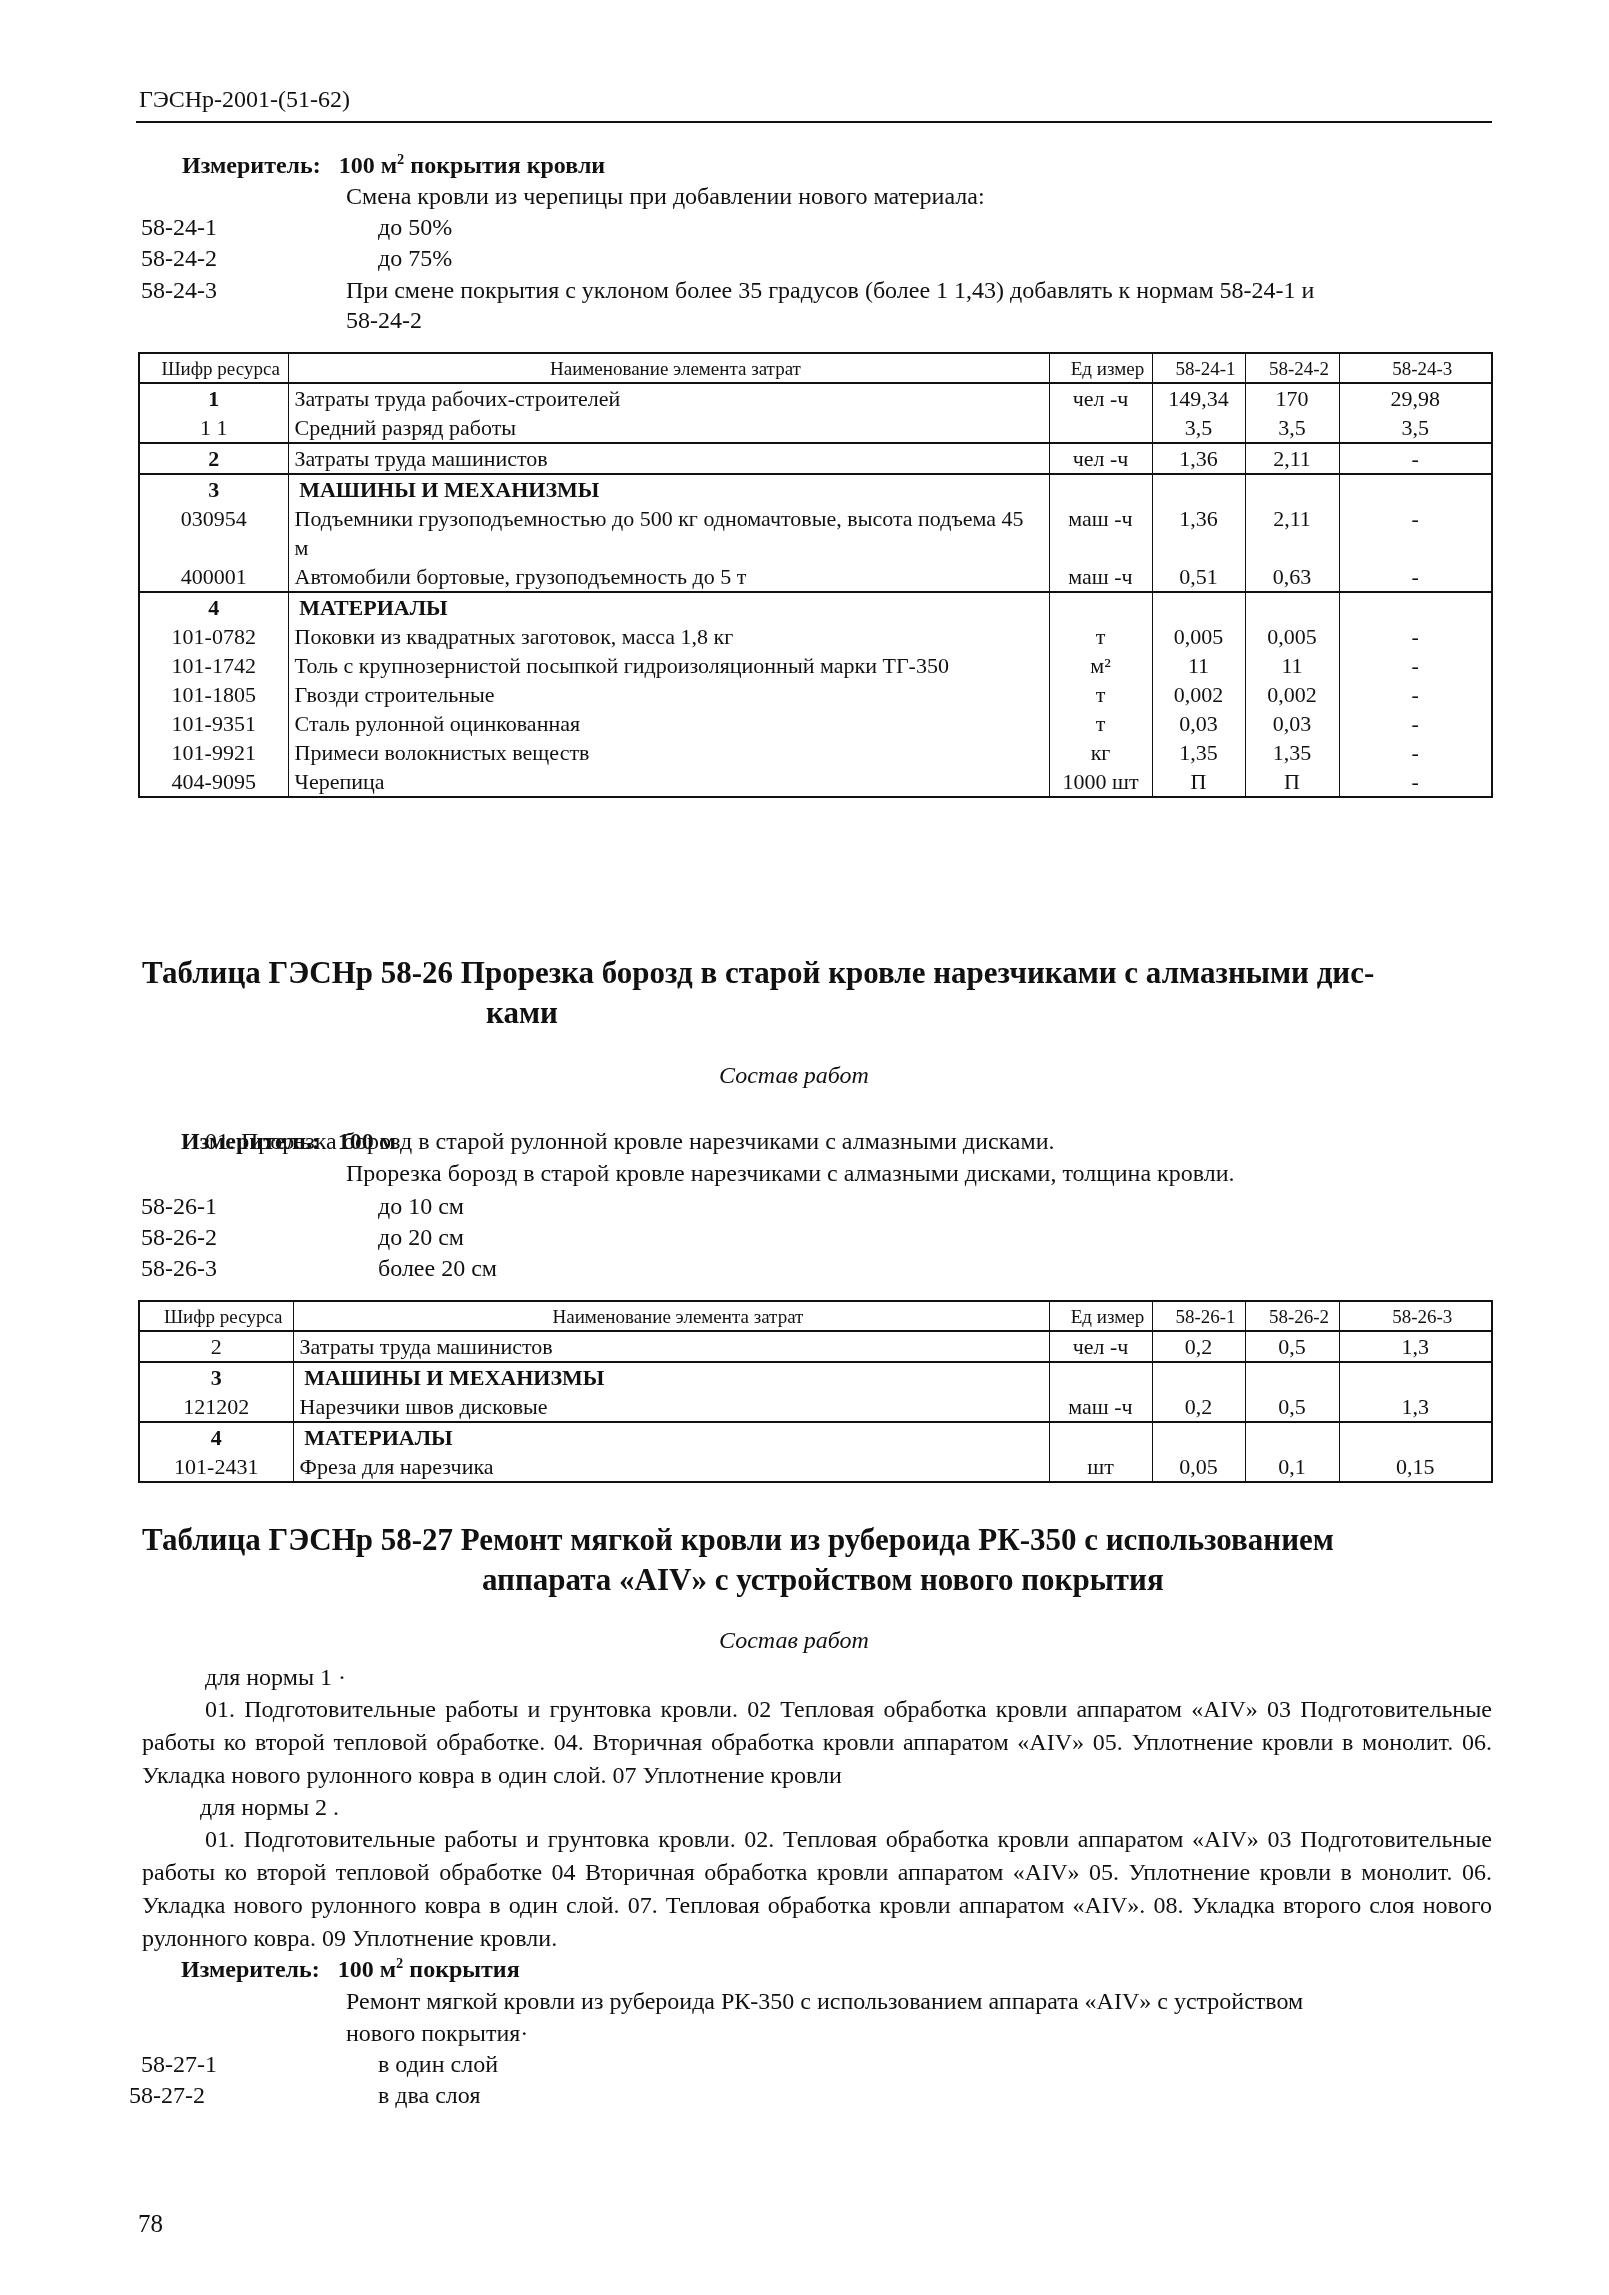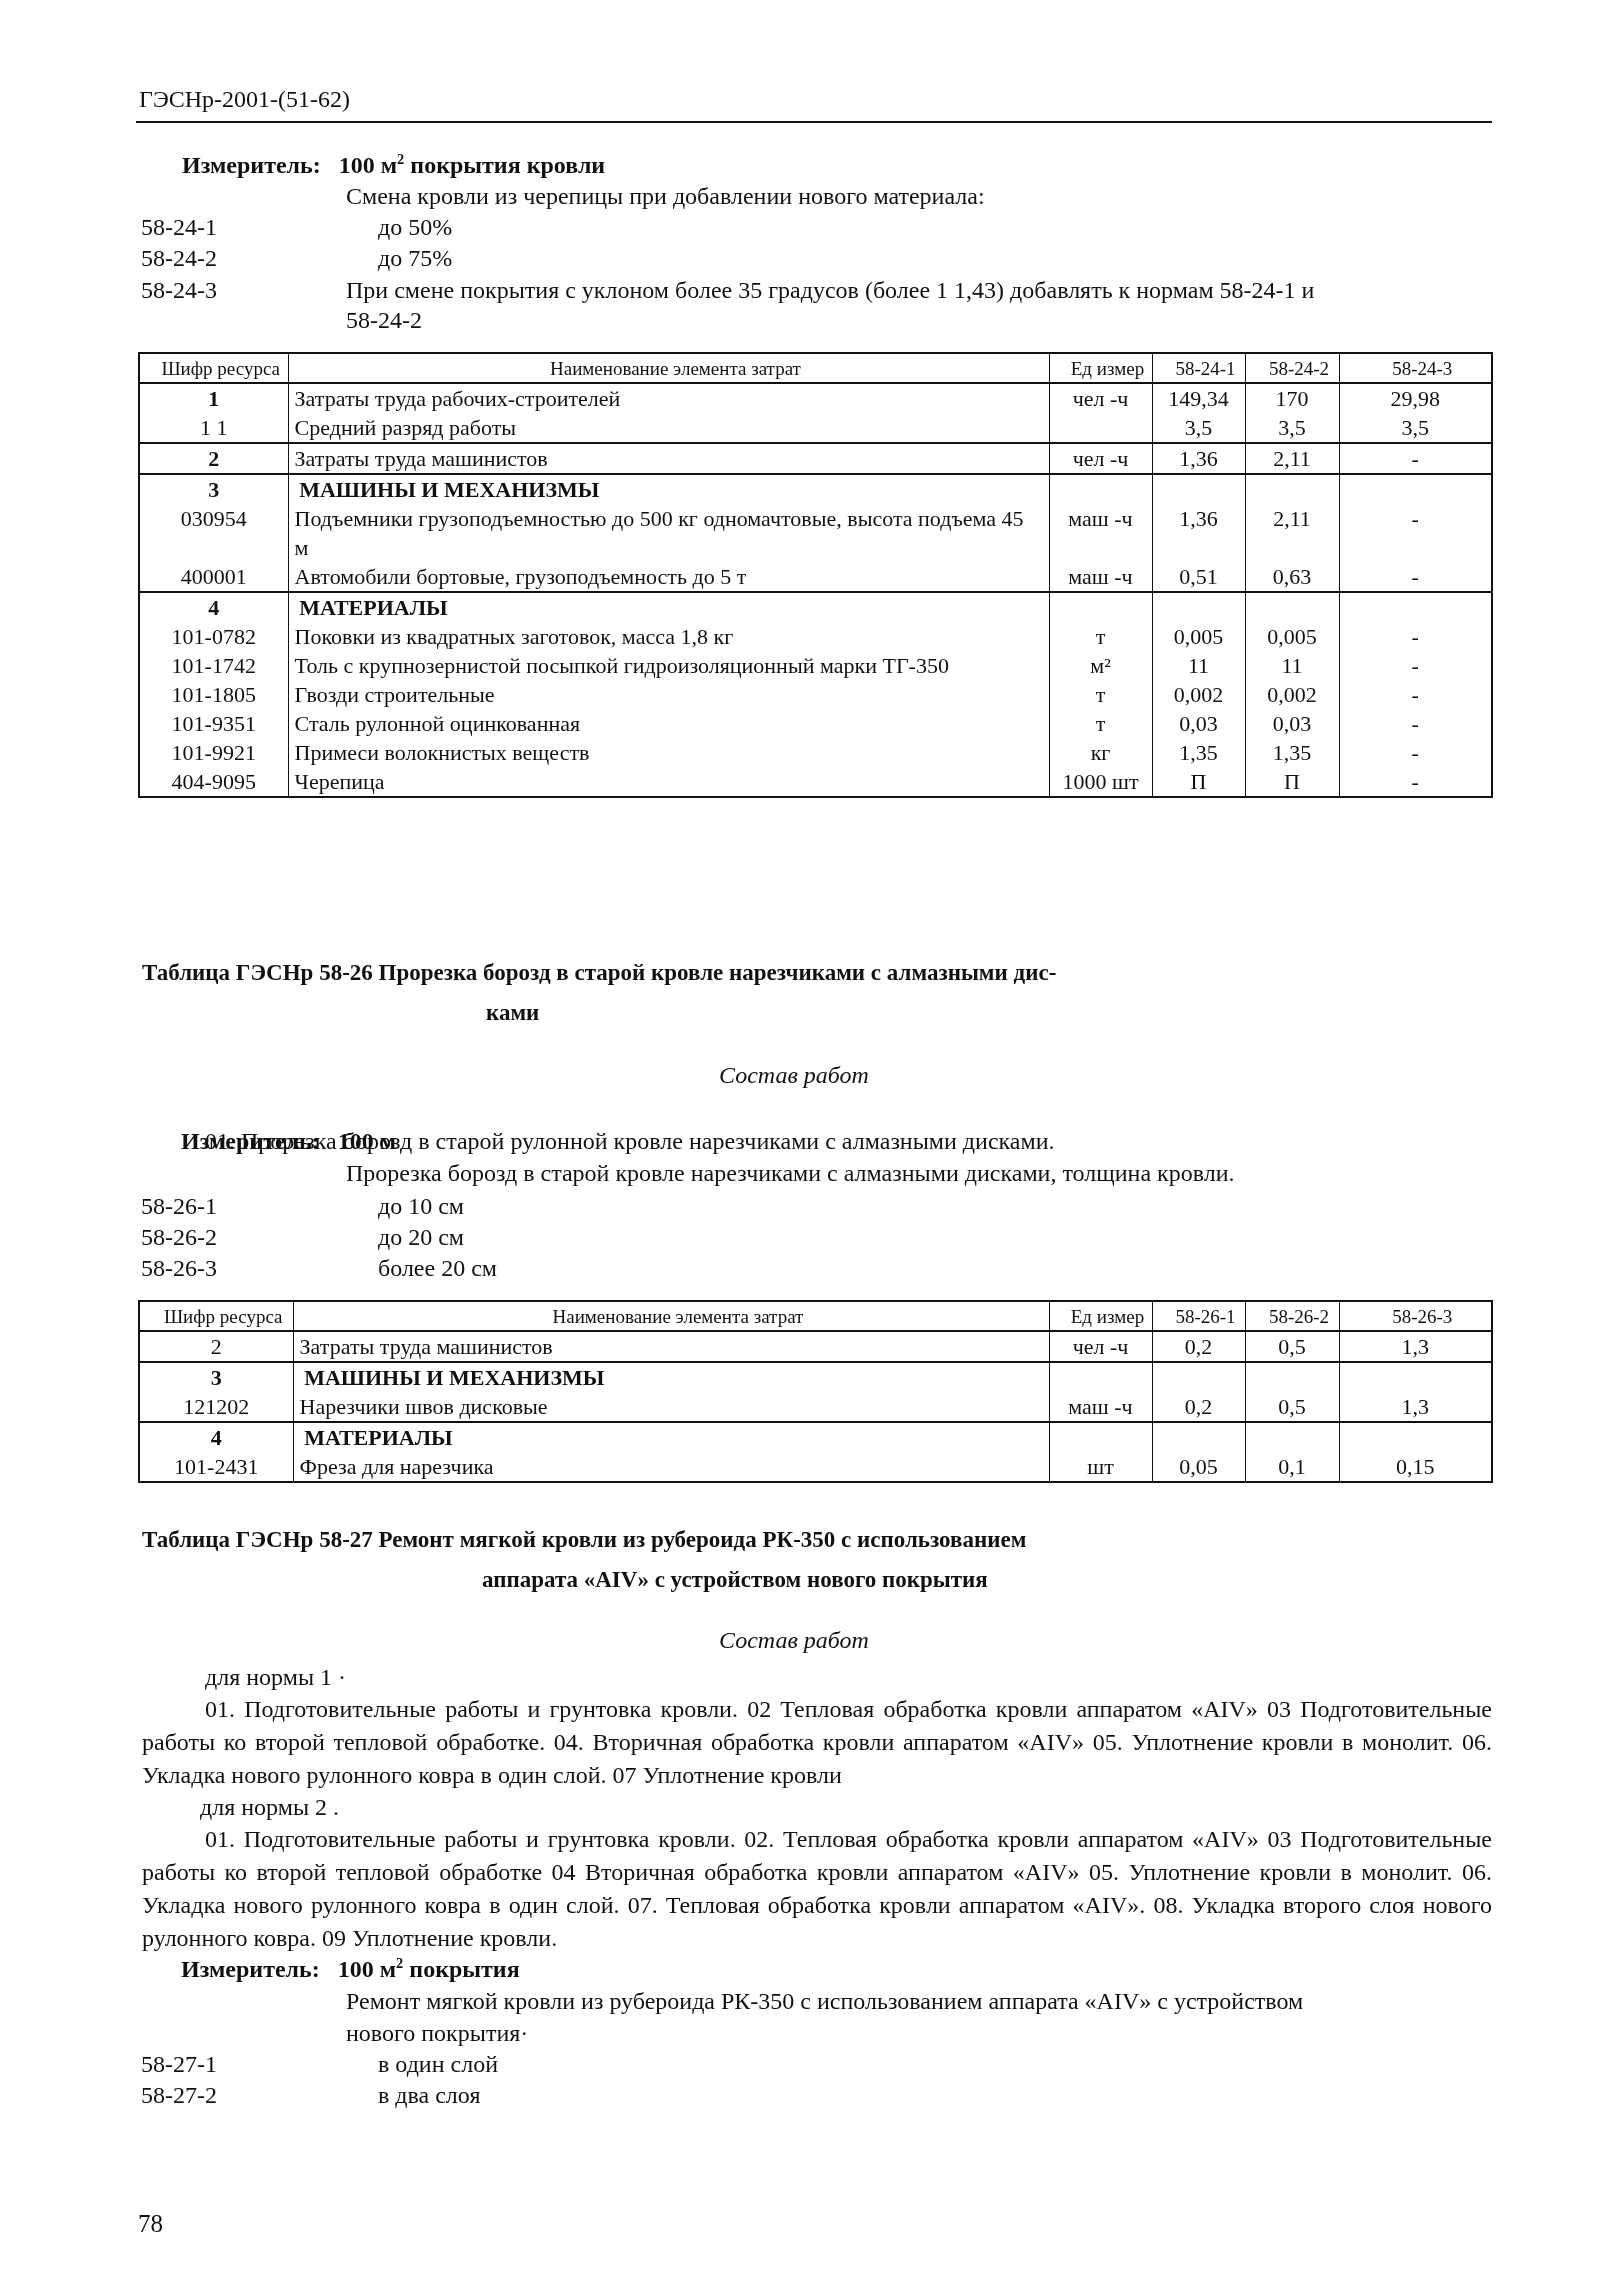--- a/index.html
+++ b/index.html
@@ -29,21 +29,21 @@
   table.norm tbody.grp td { border-bottom: 2.3px solid #111; }
   table.norm tbody.grp tr:not(:last-child) td { border-bottom: none; }
   table.norm td.code { text-align: center; }
   table.norm td.num { text-align: center; }
   table.norm td.unit { text-align: center; }
   table.norm td.name { text-align: left; white-space: normal; }
   table.norm td.code.bold { font-weight: bold; }
   table.norm td.section { font-weight: bold; padding-left: 10.7px; }
   table.norm { border: 2.3px solid #111; }
 
-  .title { font-weight: bold; font-size: 23px; line-height: 40px; }
+  .title { font-weight: bold; font-size: 31px; line-height: 40px; }
   .center-i { font-style: italic; font-size: 24px; }
   .para { font-size: 24px; line-height: 33px; text-align: justify; text-align-last: left; width: 1350px; white-space: normal; }
   .page-num { font-size: 25px; }
 </style>
 </head>
 <body>
 
 <div class="abs running-head">ГЭСНр-2001-(51-62)</div>
 <div class="head-rule"></div>
 
@@ -284,17 +284,17 @@
 <div class="abs txt" style="left:200px; top:1792px;">для нормы 2 .</div>
 <div class="abs para" style="left:142px; top:1823px; text-indent:63px;">01. Подготовительные работы и грунтовка кровли. 02. Тепловая обработка кровли аппаратом «AIV»  03 Подготовительные работы ко второй тепловой обработке  04  Вторичная обработка кровли аппаратом «AIV» 05. Уплотнение кровли в монолит. 06. Укладка нового рулонного ковра в один слой. 07. Тепловая обработка кровли аппаратом «AIV». 08. Укладка второго слоя нового рулонного ковра. 09  Уплотнение кровли.</div>
 <div class="abs txt" style="left:181px; top:1954px;">
   <span class="meas-label">Измеритель:</span>&nbsp;&nbsp;
   <span class="bold">100 м</span><sup class="bold">2</sup><span class="bold"> покрытия</span>
 </div>
 <div class="abs txt" style="left:346px; top:1986px;">Ремонт мягкой кровли из рубероида РК-350 с использованием аппарата «AIV» с устройством</div>
 <div class="abs txt" style="left:346px; top:2018px;">нового покрытия·</div>
 <div class="abs txt" style="left:141px; top:2049px;">58-27-1</div>
 <div class="abs txt" style="left:378px; top:2049px;">в один слой</div>
-<div class="abs txt" style="left:141px; top:2080px;">58-27-2</div>
+<div class="abs txt" style="left:129px; top:2080px;">58-27-2</div>
 <div class="abs txt" style="left:378px; top:2080px;">в два слоя</div>
 
 <div class="abs page-num" style="left:138px; top:2210px;">78</div>
 
 
 </body></html>

